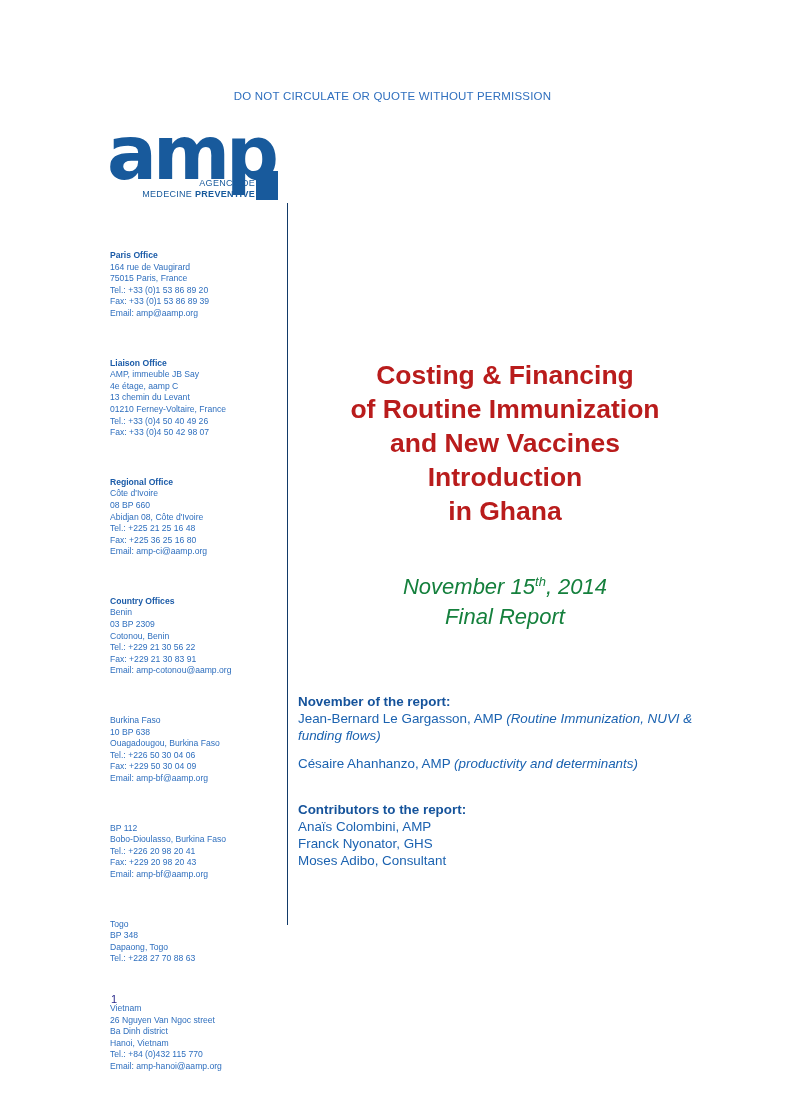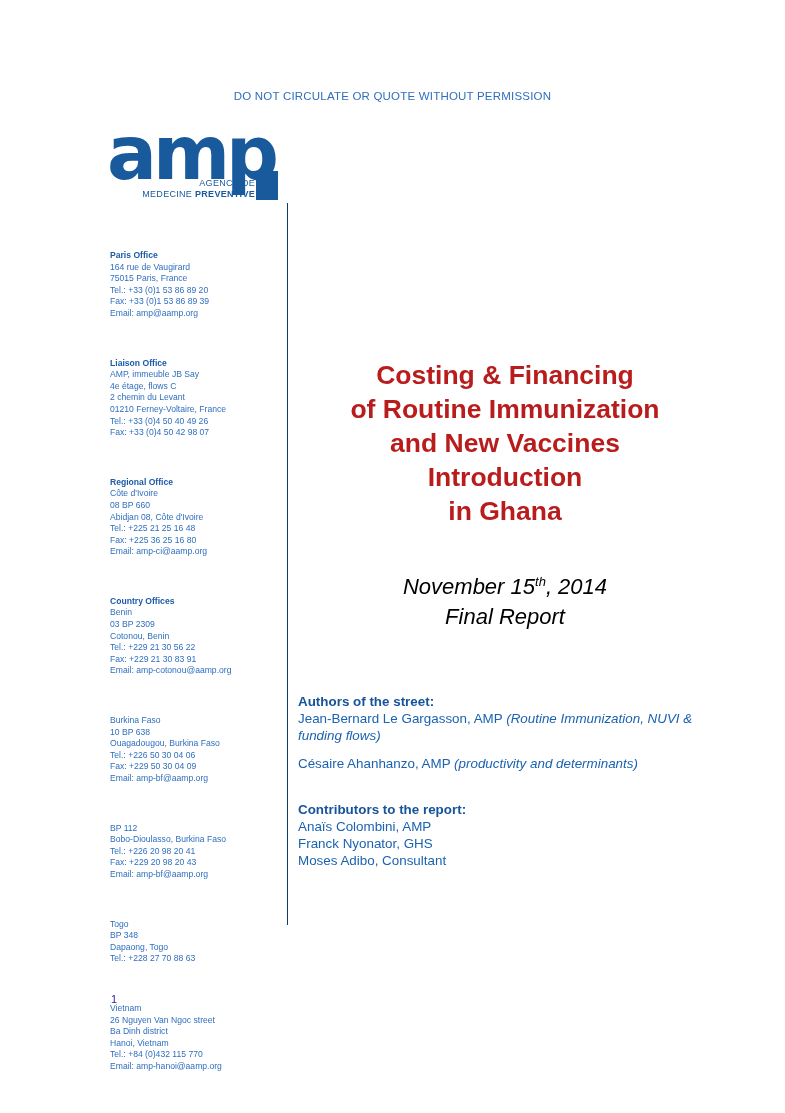--- a/index.html
+++ b/index.html
@@ -129,21 +129,21 @@
 
   .doc-date {
     position: absolute;
     top: 572px;
     left: 0;
     width: 418px;
     text-align: center;
     font-style: italic;
     font-size: 22px;
     line-height: 30px;
-    color: #000000;
+    color: #15803d;
   }
   .doc-date .dl { display: block; }
   .doc-date sup {
     font-size: 13px;
     vertical-align: super;
     line-height: 0;
   }
 
   .credits {
     position: absolute;
@@ -196,22 +196,22 @@
         <span class="oh">Paris Office</span>
         <span class="ln">164 rue de Vaugirard</span>
         <span class="ln">75015 Paris, France</span>
         <span class="ln">Tel.: +33 (0)1 53 86 89 20</span>
         <span class="ln">Fax: +33 (0)1 53 86 89 39</span>
         <span class="ln">Email: amp@aamp.org</span>
       </div>
       <div class="office">
         <span class="oh">Liaison Office</span>
         <span class="ln">AMP, immeuble JB Say</span>
-        <span class="ln">4e étage, flows C</span>
-        <span class="ln">2 chemin du Levant</span>
+        <span class="ln">4e étage, aamp C</span>
+        <span class="ln">13 chemin du Levant</span>
         <span class="ln">01210 Ferney-Voltaire, France</span>
         <span class="ln">Tel.: +33 (0)4 50 40 49 26</span>
         <span class="ln">Fax: +33 (0)4 50 42 98 07</span>
       </div>
       <div class="office">
         <span class="oh">Regional Office</span>
         <span class="ln">Côte d'Ivoire</span>
         <span class="ln">08 BP 660</span>
         <span class="ln">Abidjan 08, Côte d'Ivoire</span>
         <span class="ln">Tel.: +225 21 25 16 48</span>
@@ -267,21 +267,21 @@
         <span class="tl">Introduction</span>
         <span class="tl">in Ghana</span>
       </div>
 
     <div class="doc-date">
       <span class="dl"><span>November 15</span><sup>th</sup><span>, 2014</span></span>
       <span class="dl">Final Report</span>
     </div>
 
     <div class="credits" id="credits">
-        <span class="ch">Authors of the street:</span>
+        <span class="ch">November of the report:</span>
         <span class="cl"><span>Jean-Bernard Le Gargasson, AMP </span><i>(Routine Immunization, NUVI &amp; funding flows)</i></span>
         <div class="gap"></div>
         <span class="cl"><span>Césaire Ahanhanzo, AMP </span><i>(productivity and determinants)</i></span>
         <div class="sect2">
           <span class="ch">Contributors to the report:</span>
           <span class="cl">Anaïs Colombini, AMP</span>
           <span class="cl">Franck Nyonator, GHS</span>
           <span class="cl">Moses Adibo, Consultant</span>
         </div>
       </div>

